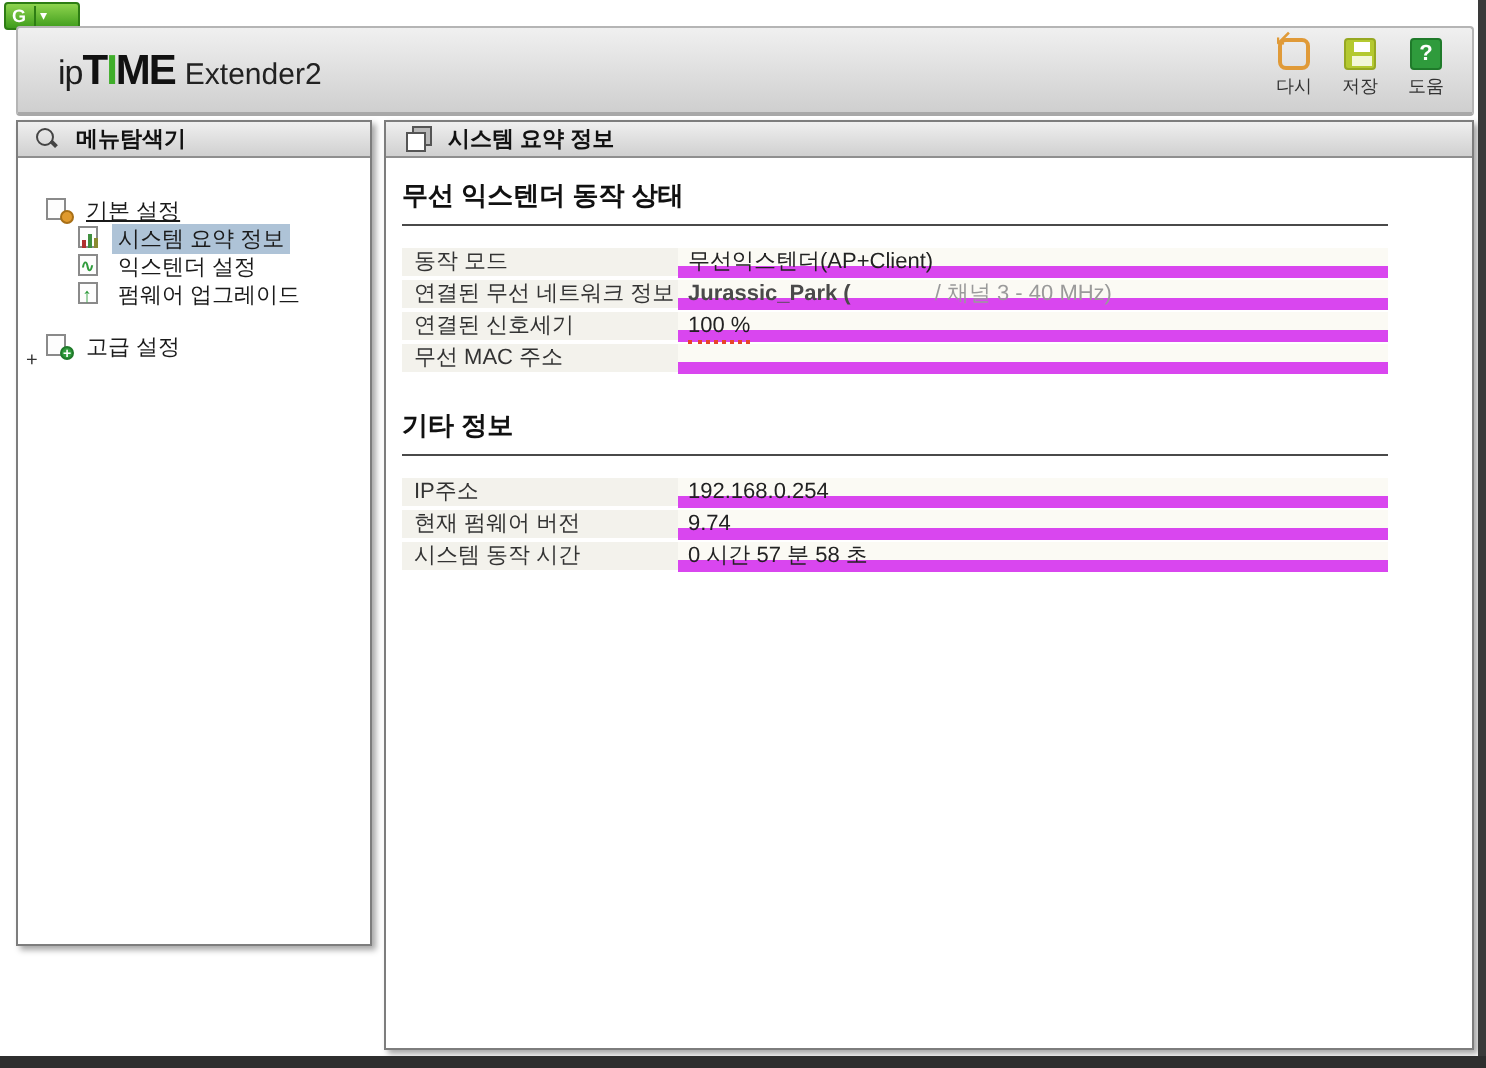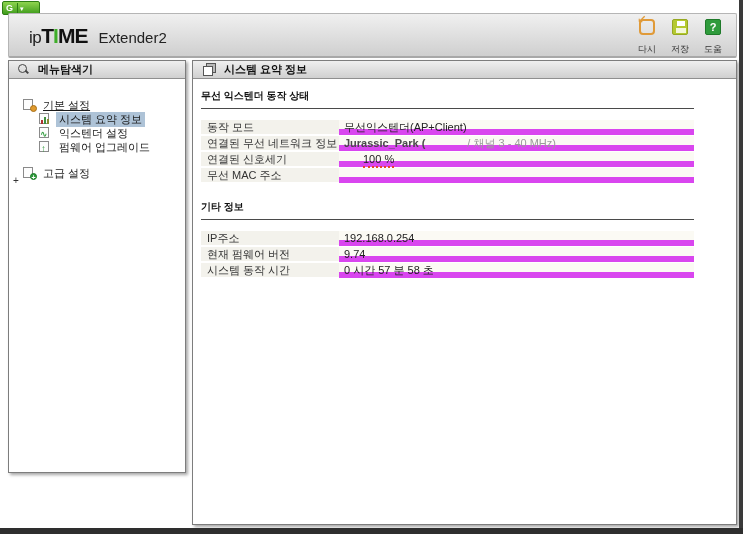--- a/index.html
+++ b/index.html
@@ -20,25 +20,25 @@
   .ext-btn .chev { font-size:7px; line-height:1; }
 
   
   .header-band { position:absolute; left:8px; top:13px; width:729px; height:45px;
                  background:linear-gradient(#f0f0f0,#cfcfcf); border:1px solid #b5b5b5;
                  border-bottom:2px solid #a8a8a8; border-radius:2px; }
   .logo { position:absolute; left:20px; top:10px; display:flex; align-items:baseline; }
   .logo .ip  { font-size:17px; font-weight:normal; color:#1d1d1d; letter-spacing:-0.5px; }
   .logo .big { font-size:21px; font-weight:900; color:#111; letter-spacing:-1px; }
   .logo .grn { color:#3fae2a; }
-  .logo .prod{ font-size:15px; color:#222; margin-left:11px; }
+  .logo .prod{ font-size:15px; color:#222; margin-left:5px; }
 
   .toolbar { position:absolute; right:10px; top:5px; display:flex; gap:7px; }
   .tool { width:26px; display:flex; flex-direction:column; align-items:center; cursor:pointer; }
-  .tool .cap { font-size:9px; color:#333; margin-top:8px; }
+  .tool .cap { font-size:9px; color:#333; margin-top:2px; }
   .ic { width:16px; height:16px; position:relative; }
   .ic-refresh { border:2px solid #e09a38; border-radius:4px; }
   .ic-refresh::after { content:"↙"; position:absolute; left:-4px; top:-8px; color:#e09a38;
                        font-size:11px; font-weight:bold; }
   .ic-save { background:#b4c930; border:1px solid #96a822; border-radius:2px; }
   .ic-save::before { content:""; position:absolute; left:4px; top:1px; width:8px; height:5px; background:#fff; }
   .ic-save::after  { content:""; position:absolute; left:3px; bottom:1px; width:10px; height:5px; background:#f3f7d8; }
   .ic-help { background:#2f9b3c; border:1px solid #1f7a2a; border-radius:2px;
              color:#fff; font-weight:bold; font-size:11px; text-align:center; line-height:14px; }
 
@@ -80,32 +80,32 @@
   .bars { position:absolute; left:2px; bottom:1px; display:flex; align-items:flex-end; gap:1px; }
   .bars i { display:block; width:2px; background:#b03030; }
   .bars i:nth-child(2){ height:7px; background:#3f8f3f; }
   .bars i:nth-child(1){ height:4px; }
   .bars i:nth-child(3){ height:5px; background:#8a8a30; }
   .wave { position:absolute; left:1px; bottom:0; color:#2f9b3c; font-size:9px; font-weight:bold; }
   .uparrow { position:absolute; left:2px; bottom:-1px; color:#2f9b3c; font-size:10px; font-weight:bold; }
 
   
   .content { position:absolute; left:8px; top:28px; width:493px; }
-  .section-title { font-size:10px; font-weight:bold; color:#111; padding-bottom:5px;
+  .section-title { font-size:13px; font-weight:bold; color:#111; padding-bottom:5px;
                    border-bottom:1.5px solid #4a4a4a; }
   .tbl { margin-top:11px; margin-bottom:16px; }
   .row { display:flex; height:16px; }
   .cell-l { width:138px; height:15px; background:#f3f2ec; border-bottom:1px solid #fff;
             font-size:11px; color:#333; padding-left:6px; line-height:15px; white-space:nowrap; }
   .cell-v { flex:1; height:15px; background:#fbfaf4; border-bottom:6px solid #d946ef;
             font-size:11px; color:#222; padding-left:5px; line-height:15px; white-space:nowrap; }
   .strong { font-weight:bold; color:#4a4a4a; }
   .gray { color:#9a9a9a; }
   .gap42 { display:inline-block; width:42px; }
-  .spellcheck { display:inline-block; border-bottom:2px dotted #e8442a; line-height:13px;margin-left:19px; }
+  .spellcheck { display:inline-block; border-bottom:2px dotted #e8442a; line-height:13px; }
 </style>
 </head>
 <body>
 
 <div id="stage">
 
   <div class="ext-btn">
     <span class="g">G</span>
     <span class="sep"></span>
     <span class="chev">▾</span>

